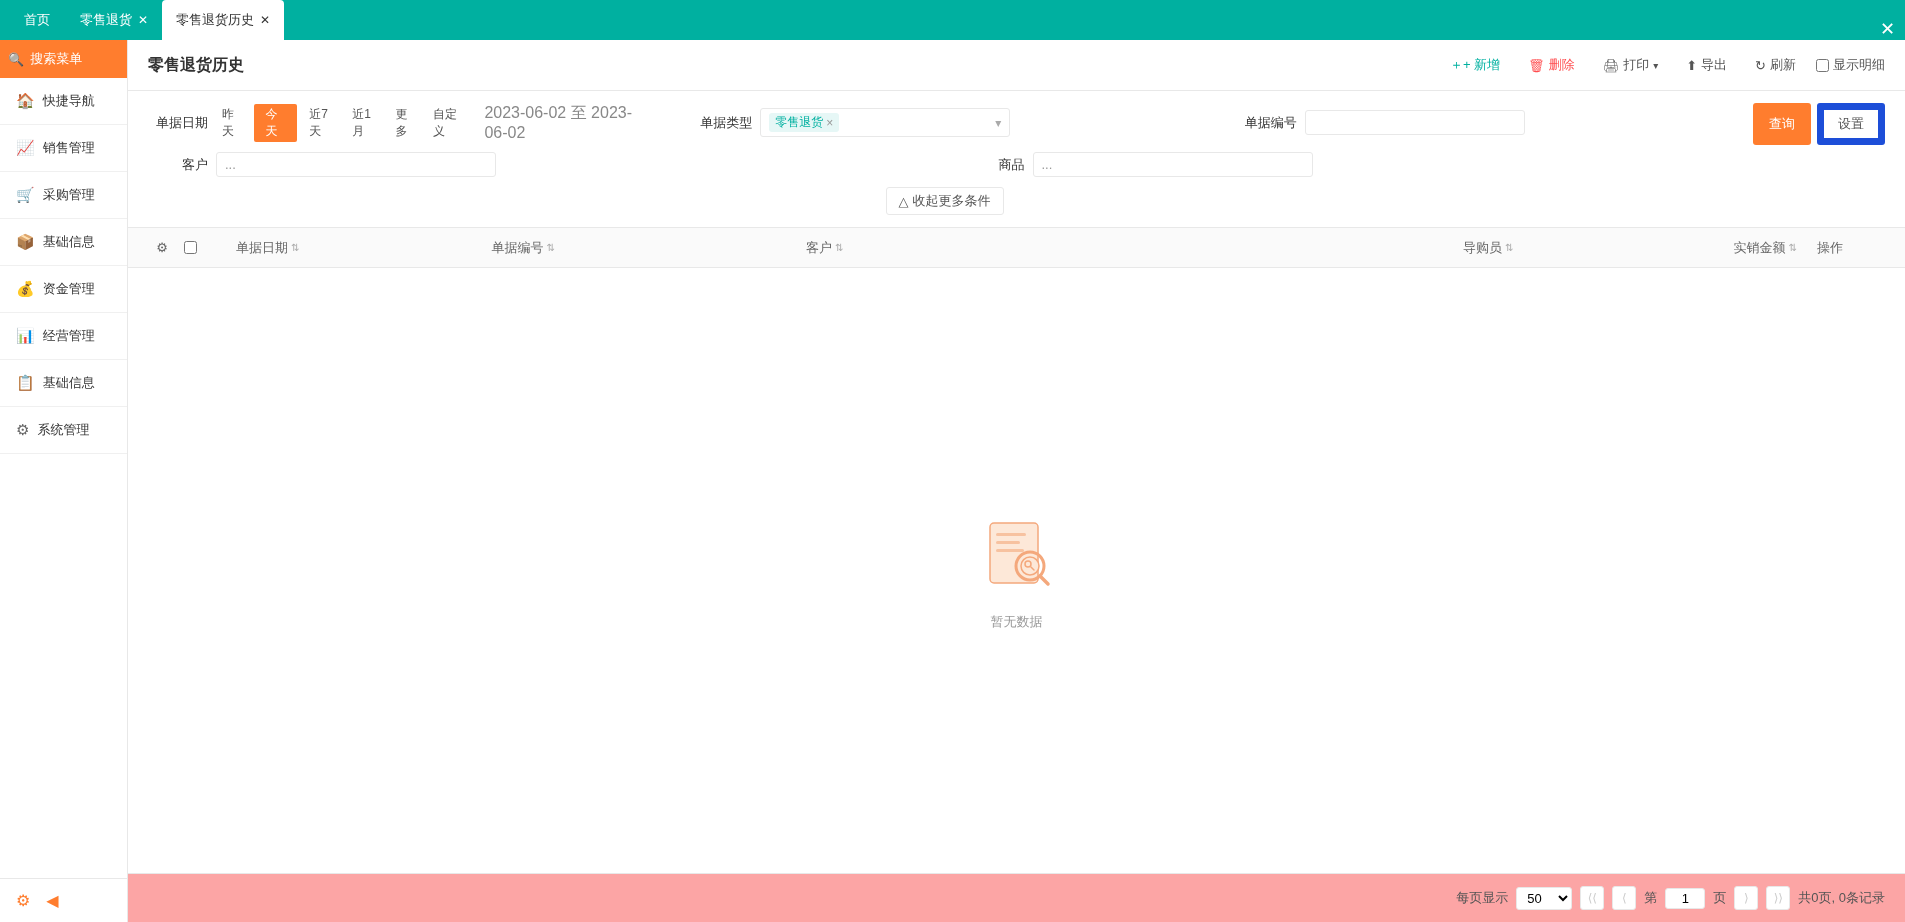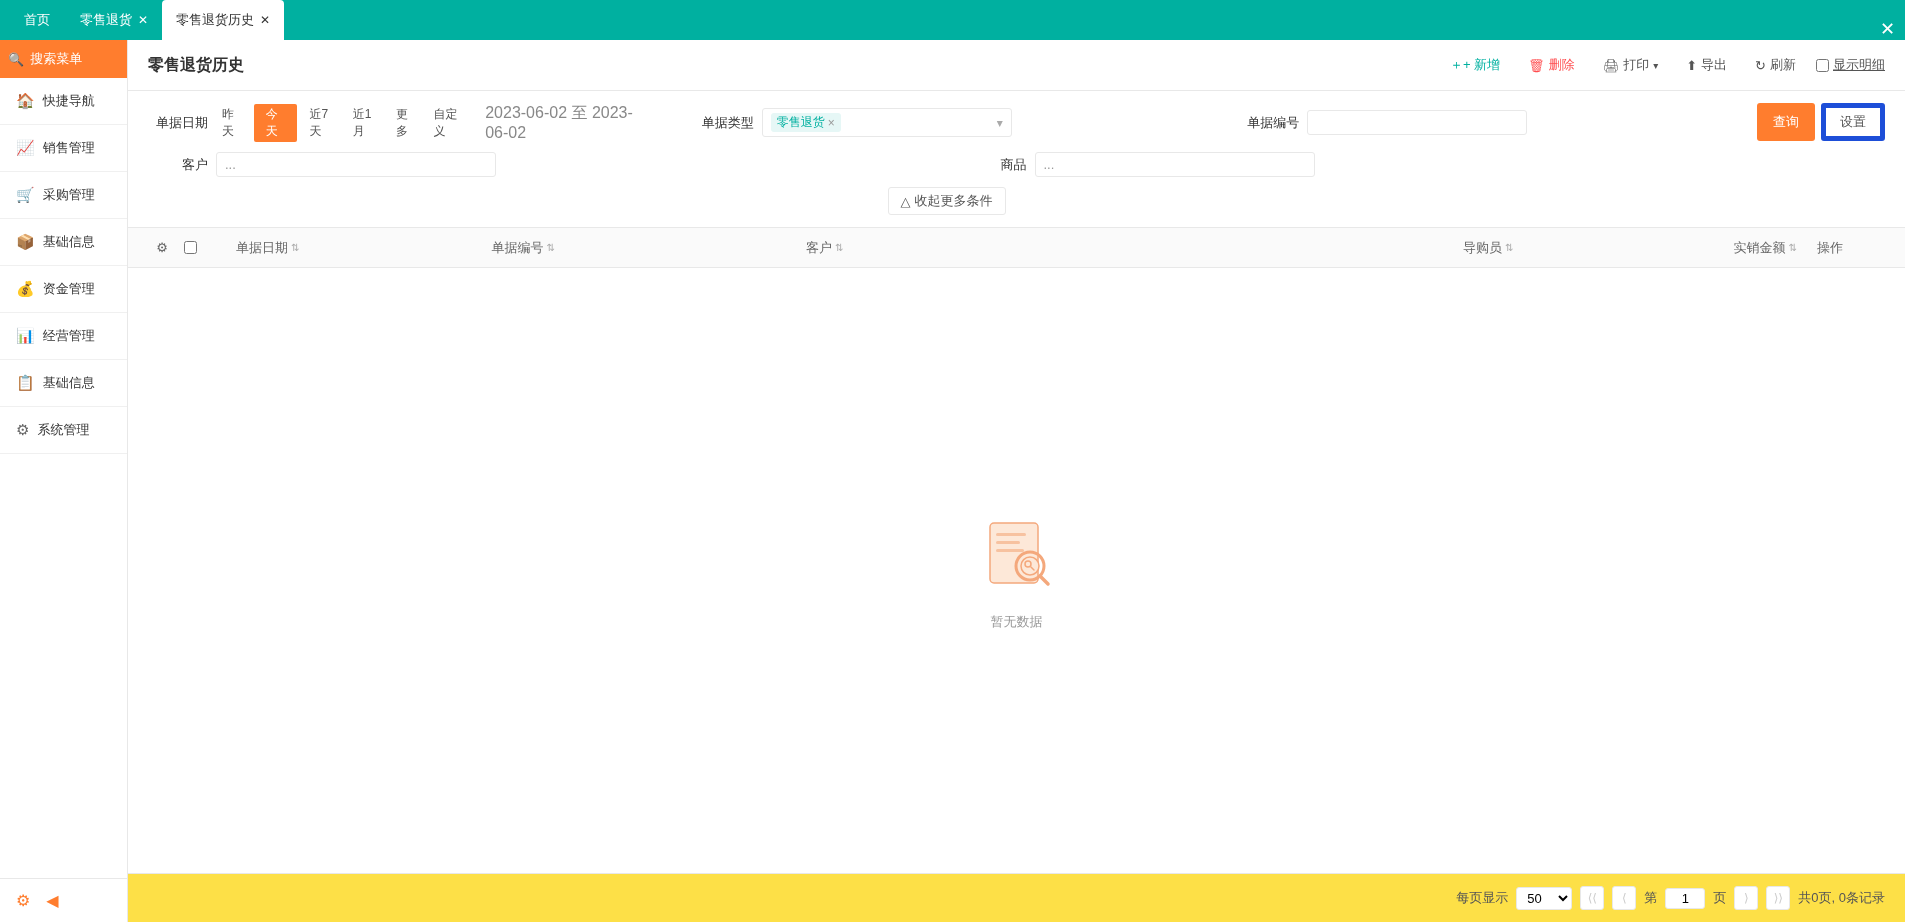--- a/index.html
+++ b/index.html
@@ -64,21 +64,21 @@
       justify-content: space-between; border-bottom: 1px solid #e8e8e8; flex-shrink: 0;
     }
     .page-title { font-size: 16px; font-weight: bold; color: #333; }
     .toolbar { display: flex; align-items: center; gap: 12px; }
     .toolbar-btn {
       display: flex; align-items: center; gap: 4px; font-size: 13px; color: #555;
       cursor: pointer; padding: 4px 8px; border-radius: 3px;
     }
     .btn-add { color: #00b0a0; }
     .btn-delete { color: #ff4d4f; }
-    .checkbox-label { display: flex; align-items: center; gap: 4px; font-size: 13px; color: #555; text-decoration: underline; }
+    .checkbox-label { display: flex; align-items: center; gap: 4px; font-size: 13px; color: #555; }
 
     
     .filter-area {
       background: white; padding: 12px 20px; border-bottom: 1px solid #e8e8e8; flex-shrink: 0;
     }
     .date-filter { display: flex; align-items: center; gap: 6px; }
     .date-quick-btn {
       font-size: 12px; color: #555; cursor: pointer; padding: 2px 6px;
       border-radius: 3px;
     }
@@ -130,21 +130,21 @@
     
     .empty-state {
       flex: 1; display: flex; flex-direction: column; align-items: center;
       justify-content: center; gap: 12px;
     }
     .empty-text { font-size: 13px; color: #999; }
 
     
     .pagination {
       display: flex; align-items: center; justify-content: flex-end; padding: 12px 20px;
-      background: #fde047; border-top: 1px solid #e8e8e8; font-size: 13px; color: #555;
+      background: #fca5a5; border-top: 1px solid #e8e8e8; font-size: 13px; color: #555;
       gap: 8px; flex-shrink: 0;
     }
     .page-size-select {
       border: 1px solid #e8e8e8; border-radius: 3px; padding: 2px 6px;
       font-size: 13px; background: white; cursor: pointer;
     }
     .page-nav-btn {
       width: 24px; height: 24px; display: flex; align-items: center; justify-content: center;
       border: 1px solid #e8e8e8; border-radius: 3px; cursor: pointer; color: #555;
       background: white; font-size: 12px;
@@ -154,21 +154,21 @@
       width: 40px; border: 1px solid #e8e8e8; border-radius: 3px;
       text-align: center; padding: 2px 4px; font-size: 13px;
     }
 
     
     .btn-query {
       background: #ff7d2e; color: white; border: none; padding: 6px 16px;
       border-radius: 3px; cursor: pointer; font-size: 13px;
     }
     .btn-settings {
-      background: white; color: #555; border: 5px solid #1d4ed8; padding: 5px 14px;
+      background: white; color: #555; border: 7px solid #1d4ed8; padding: 5px 14px;
       border-radius: 3px; cursor: pointer; font-size: 13px;
     }
     .query-buttons {
       display: flex; flex-direction: row; gap: 6px; margin-left: 12px;
     }
 
     
     .filter-content {
       display: flex; align-items: flex-start;
     }

